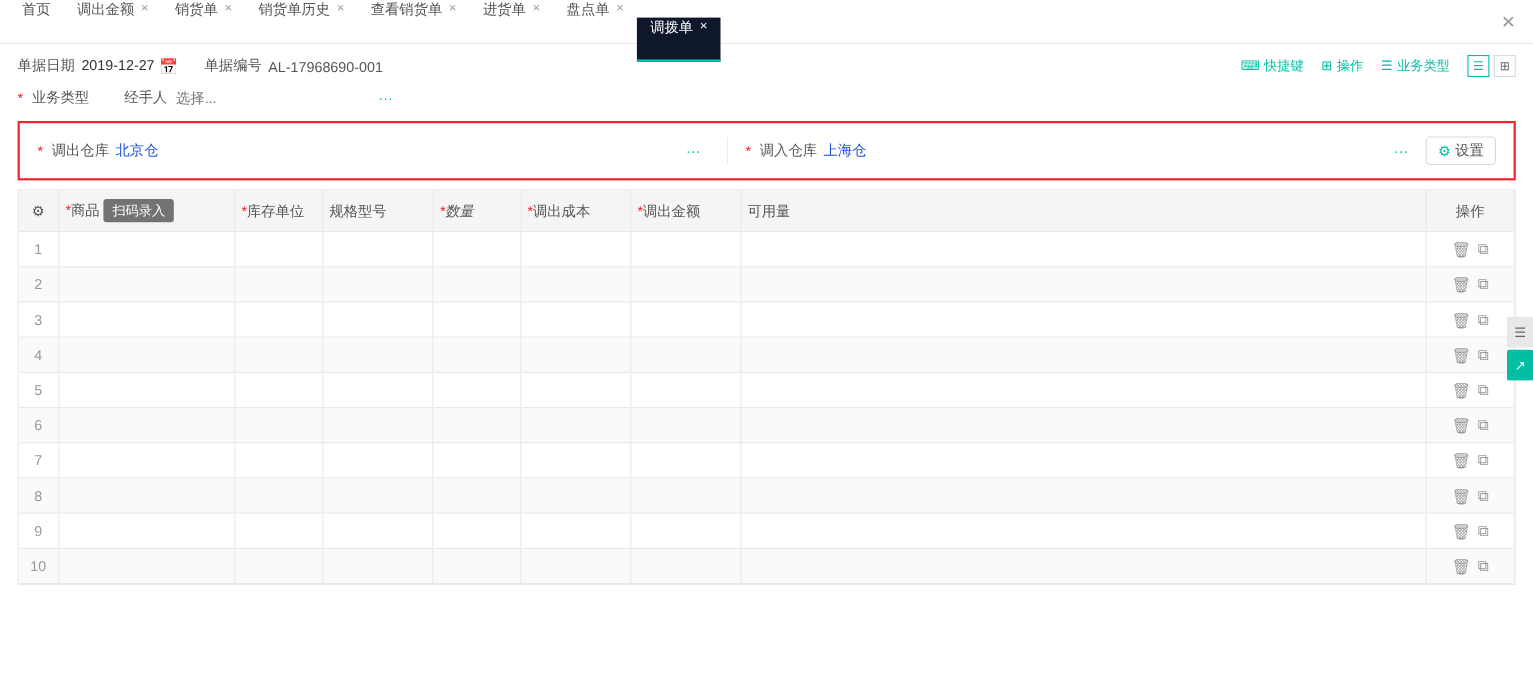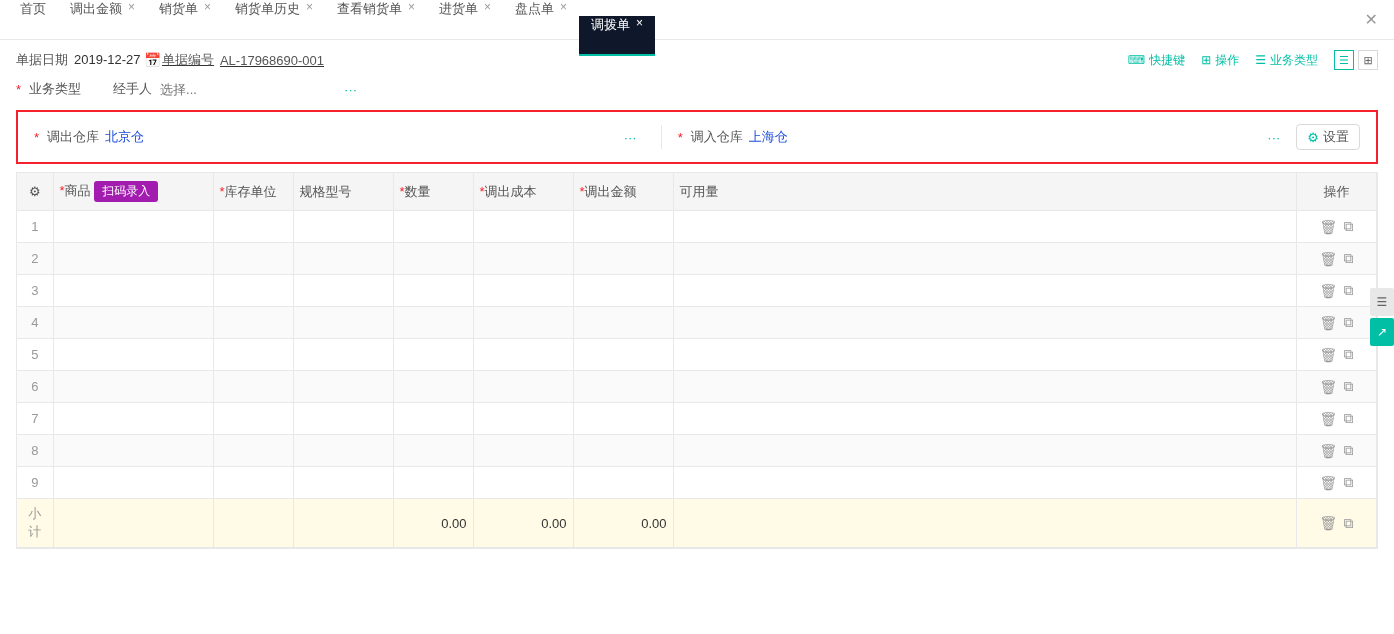--- a/index.html
+++ b/index.html
@@ -223,21 +223,21 @@
       justify-content: center;
     }
     .action-icon {
       cursor: pointer;
       color: #999;
       font-size: 14px;
     }
 
     
     .scan-btn {
-      background: #a21caf;
+      background: #737373;
       color: #fff;
       border: none;
       border-radius: 3px;
       padding: 2px 8px;
       font-size: 12px;
       cursor: pointer;
       white-space: nowrap;
     }
 
     
@@ -326,21 +326,21 @@
 </div>
 
 <div style="display:flex; align-items:center; padding: 10px 16px 4px 16px;">
   <div class="form-group">
     <span class="form-label">单据日期</span>
     <span class="date-input">
       <span style="color:#333;">2019-12-27</span>
       <span class="date-icon">📅</span>
     </span>
   </div>
-  <div class="form-group" style="text-decoration:underline;">
+  <div class="form-group" style="margin-left:24px;">
     <span class="form-label">单据编号</span>
     <span class="doc-number">AL-17968690-001</span>
   </div>
   <div class="toolbar-right">
     <span class="toolbar-btn">
       <span style="color:#00bfa5;">⌨</span>
       <span>快捷键</span>
     </span>
     <span class="toolbar-btn">
       <span>⊞</span>
@@ -393,21 +393,21 @@
   <table>
     <thead>
       <tr>
         <th style="width:36px; text-align:center;">⚙</th>
         <th style="width:160px;">
           <span style="color:#f5222d;">*</span>商品
           <button class="scan-btn">扫码录入</button>
         </th>
         <th style="width:80px;"><span style="color:#f5222d;">*</span>库存单位</th>
         <th style="width:100px;">规格型号</th>
-        <th style="width:80px;"><span style="color:#f5222d;">*</span>数量</th>
+        <th style="width:80px;font-style:italic;"><span style="color:#f5222d;">*</span>数量</th>
         <th style="width:100px;"><span style="color:#f5222d;">*</span>调出成本</th>
         <th style="width:100px;"><span style="color:#f5222d;">*</span>调出金额</th>
         <th style="min-width:400px;">可用量</th>
         <th style="width:80px; text-align:center;">操作</th>
       </tr>
     </thead>
     <tbody id="table-body">
     <tr>
     <td class="row-num">1</td>
     <td style="background:#fff;"></td>
@@ -545,36 +545,36 @@
     <td></td>
     <td></td>
     <td></td>
     <td>
       <div class="action-cell">
         <span class="action-icon">🗑</span>
         <span class="action-icon">⧉</span>
       </div>
     </td>
   </tr>
-        <tr class="subtotal-row">
-  <td class="row-num">小计</td>
-  <td></td>
-  <td></td>
-  <td></td>
-  <td style="text-align:right;">0.00</td>
-  <td style="text-align:right;">0.00</td>
-  <td style="text-align:right;">0.00</td>
-  <td></td>
-  <td>
-    <div class="action-cell">
-      <span class="action-icon">🗑</span>
-      <span class="action-icon">⧉</span>
-    </div>
-  </td>
-</tr>
+        <tr>
+    <td class="row-num">10</td>
+    <td style="background:#fafafa;"></td>
+    <td></td>
+    <td></td>
+    <td></td>
+    <td></td>
+    <td></td>
+    <td></td>
+    <td>
+      <div class="action-cell">
+        <span class="action-icon">🗑</span>
+        <span class="action-icon">⧉</span>
+      </div>
+    </td>
+  </tr>
       </tbody>
   </table>
 </div>
 
 <div class="right-float">
   <div class="float-btn">☰</div>
   <div class="float-btn green">↗</div>
 </div>
 
 </body></html>

